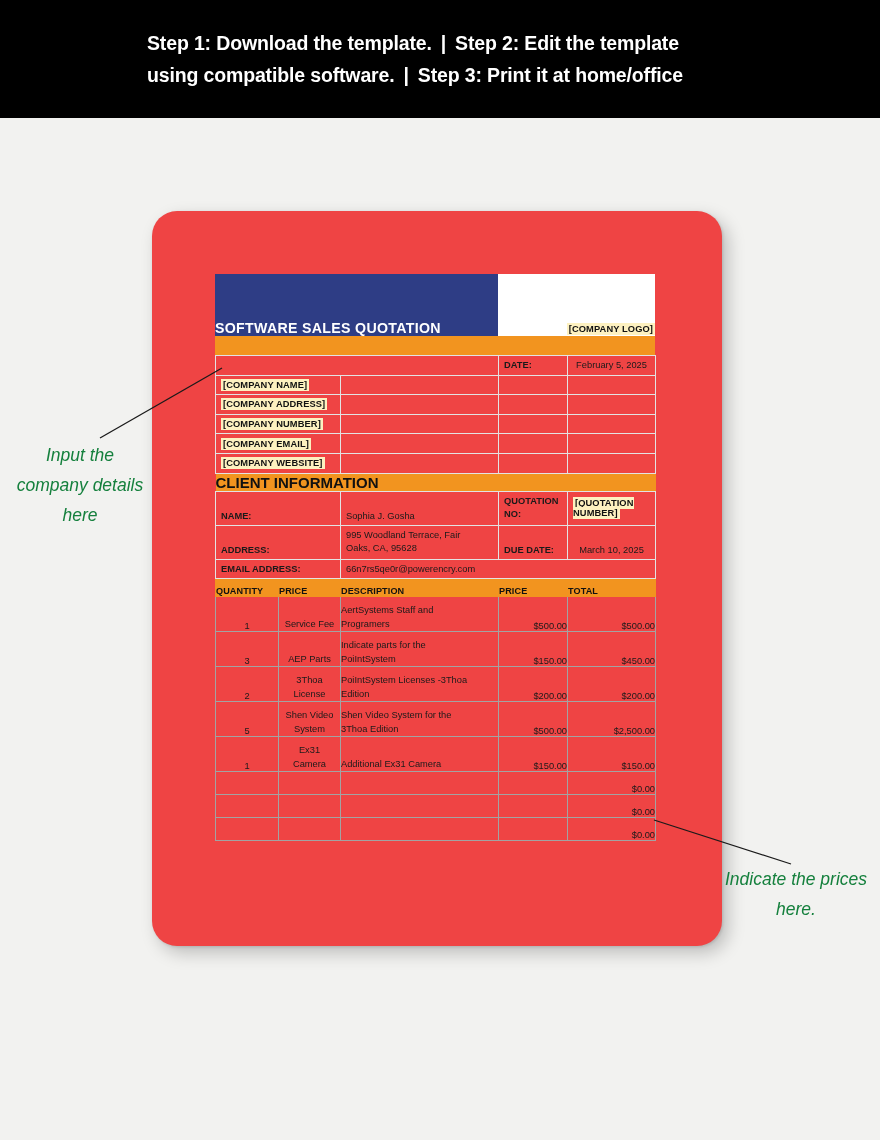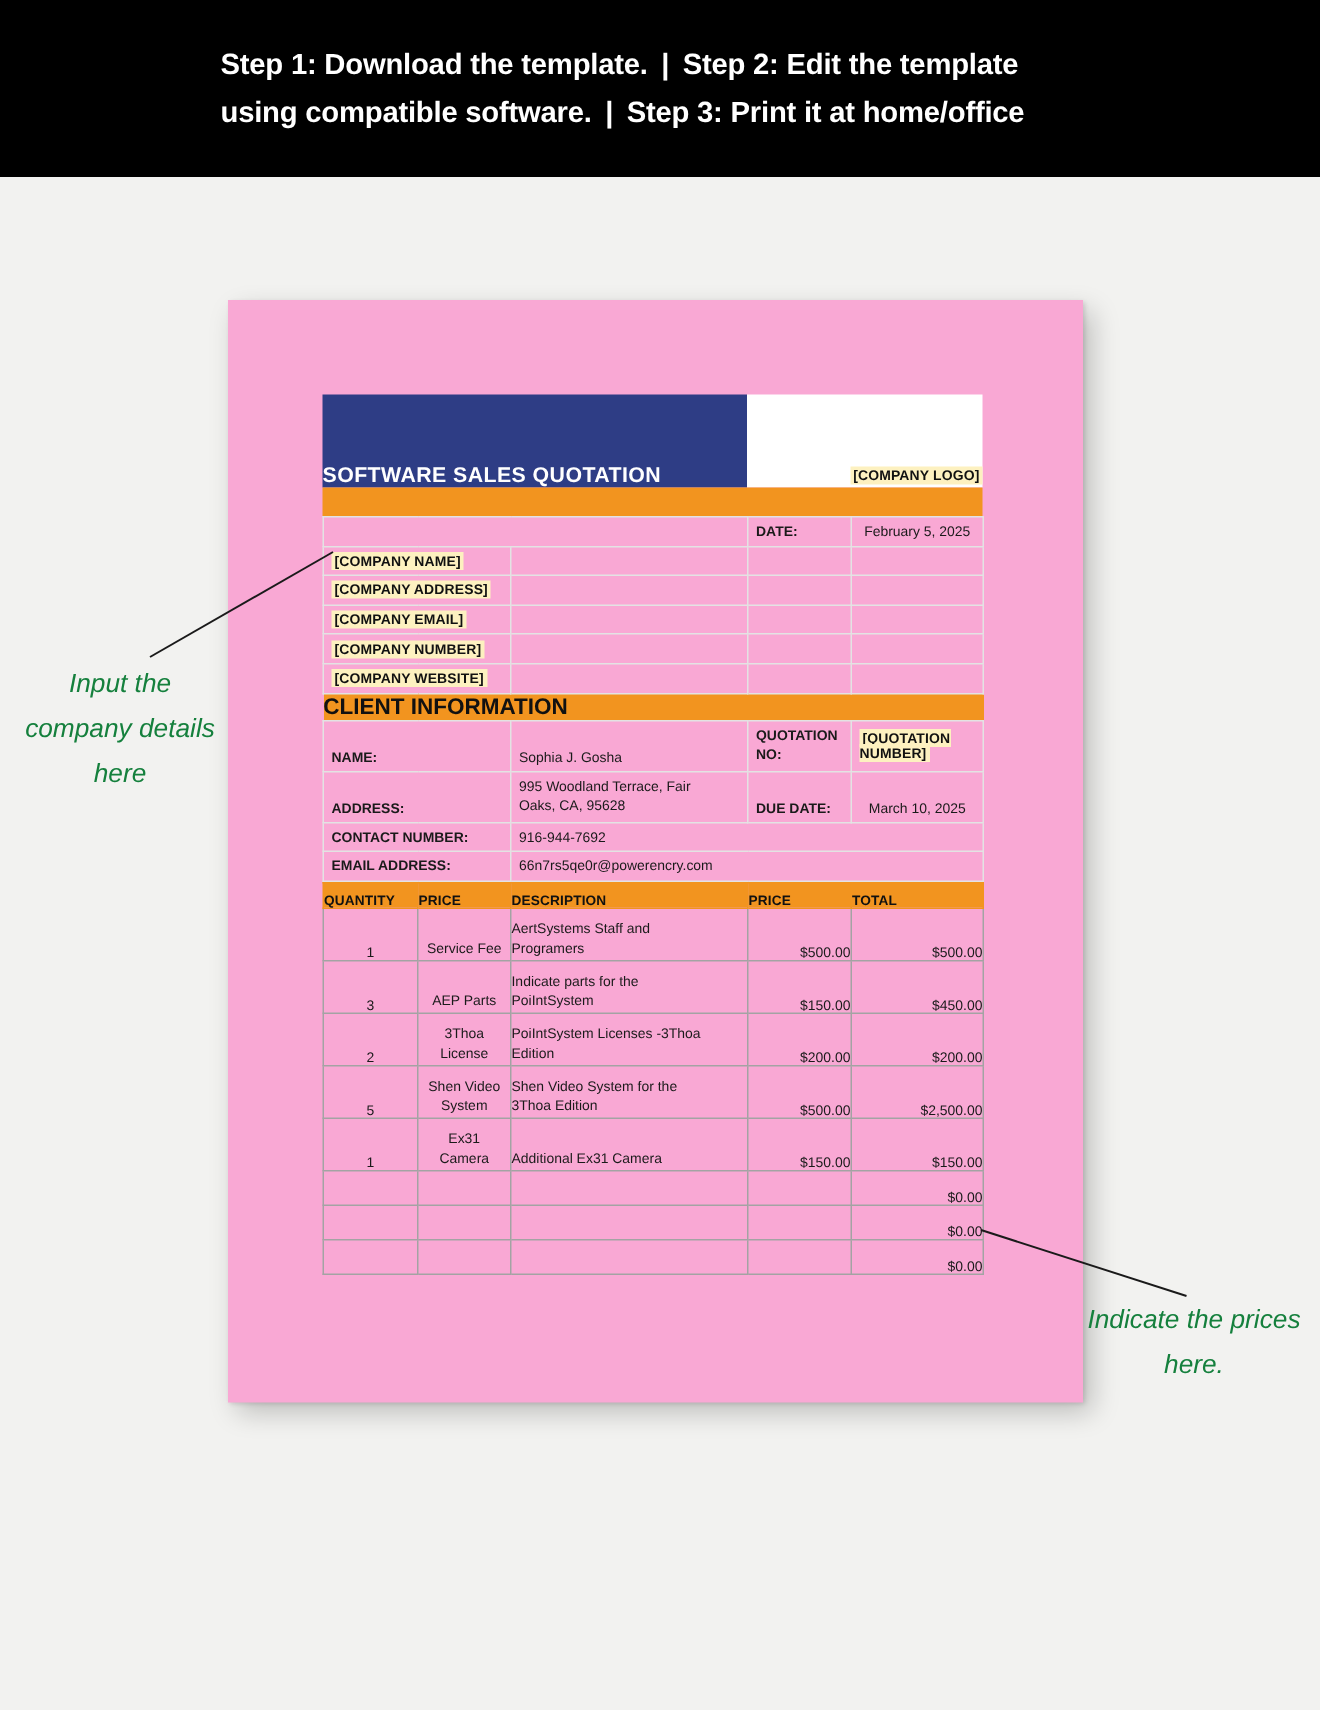--- a/index.html
+++ b/index.html
@@ -26,24 +26,25 @@
     line-height: 32px;
     text-align: left;
     width: 586px;
     letter-spacing: -0.15px;
   }
   .banner-sep { display: inline-block; padding: 0 9px; }
 
   
   .sheet {
     position: absolute;
-    left: 152px; top: 200px;
+    left: 152px; top: 211px;
     width: 570px; height: 735px;
-    background: #f9a8d4;
+    background: #ef4444;
     box-shadow: 6px 7px 17px rgba(0,0,0,0.22), 1px 1px 3px rgba(0,0,0,0.12);
+    border-radius: 25px;
   }
 
   
   .doc {
     position: absolute;
     left: 63px; top: 63px;
     width: 440px;
   }
 
   table.qt { border-collapse: collapse; width: 440px; table-layout: fixed; }
@@ -188,29 +189,29 @@
         <tr class="company-row">
           <td colspan="2" class="company-name-cell">
             <span class="hl">[COMPANY ADDRESS]</span>
           </td>
           <td></td>
           <td></td>
           <td></td>
         </tr>
         <tr class="company-row">
           <td colspan="2" class="company-name-cell">
+            <span class="hl">[COMPANY NUMBER]</span>
+          </td>
+          <td></td>
+          <td></td>
+          <td></td>
+        </tr>
+        <tr class="company-row">
+          <td colspan="2" class="company-name-cell">
             <span class="hl">[COMPANY EMAIL]</span>
-          </td>
-          <td></td>
-          <td></td>
-          <td></td>
-        </tr>
-        <tr class="company-row">
-          <td colspan="2" class="company-name-cell">
-            <span class="hl">[COMPANY NUMBER]</span>
           </td>
           <td></td>
           <td></td>
           <td></td>
         </tr>
         <tr class="company-row">
           <td colspan="2" class="company-name-cell">
             <span class="hl">[COMPANY WEBSITE]</span>
           </td>
           <td></td>
@@ -237,24 +238,20 @@
         <tr>
           <td colspan="2" class="lbl pad" style="height:34px;vertical-align:bottom;padding-bottom:4px !important;">ADDRESS:</td>
           <td class="val pad mid" style="height:34px;line-height:13.5px;">
             <span>995 Woodland Terrace, Fair</span><br>
             <span>Oaks, CA, 95628</span>
           </td>
           <td class="lbl pad" style="height:34px;vertical-align:bottom;padding-bottom:4px !important;">DUE DATE:</td>
           <td class="val c" style="height:34px;vertical-align:bottom;padding-bottom:4px !important;">March 10, 2025</td>
         </tr>
 
-        <tr>
-          <td colspan="2" class="lbl pad mid" style="height:19.6px;">CONTACT NUMBER:</td>
-          <td colspan="3" class="val pad mid" style="height:19.6px;">916-944-7692</td>
-        </tr>
 
         <tr>
           <td colspan="2" class="lbl pad mid" style="height:19.6px;">EMAIL ADDRESS:</td>
           <td colspan="3" class="val pad mid" style="height:19.6px;">66n7rs5qe0r@powerencry.com</td>
         </tr>
       </tbody>
         </table>
 
       <table class="qt">
         <colgroup>

